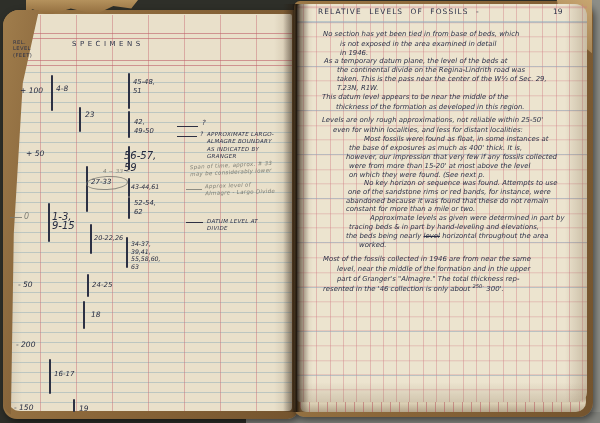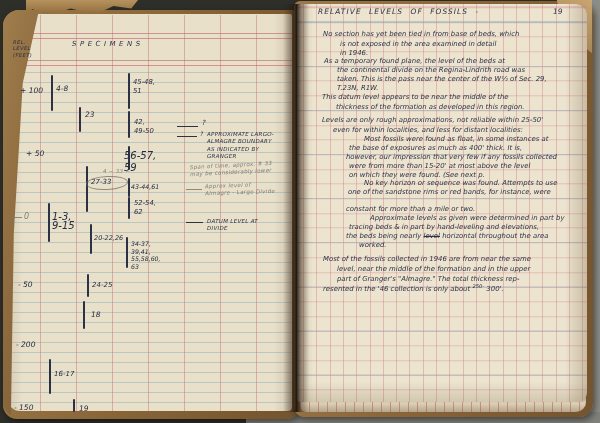--- a/index.html
+++ b/index.html
@@ -39,21 +39,21 @@
     background-position:0 18px,0 3.3px;}
   #pr-shade{left:297px;top:4px;width:290px;height:398px;border-radius:4px 12px 10px 4px;
     background-image:linear-gradient(90deg, rgba(100,75,50,.26), transparent 16px),
                      linear-gradient(270deg, rgba(120,95,65,.30), transparent 22px),
                      linear-gradient(0deg, rgba(120,95,65,.22), transparent 20px);}
   #wedge{left:3px;top:10px;width:36px;height:406px;background:linear-gradient(100deg,#a07d4c,#7d5b33);
          clip-path:polygon(0 0,100% 0,55% 18%,30% 55%,22% 100%,0 100%);border-radius:16px 0 0 14px;}
   #gutter{left:283px;top:4px;width:26px;height:408px;
     background:linear-gradient(90deg, rgba(40,28,16,0), rgba(40,28,16,.45) 35%, rgba(15,10,6,.85) 52%, rgba(50,35,22,.45) 68%, rgba(50,35,22,0));}
   
-  .ink{color:#2c3148;font-style:italic;}
+  .ink{color:#2c3148;}
   .ml{white-space:pre-line;}
   .rline{position:absolute;z-index:10;font-size:6.9px;white-space:nowrap;color:#2c3148;font-style:italic;padding-left:20px;}
   .num{position:absolute;z-index:10;font-style:italic;color:#262b40;white-space:pre-line;}
   .bar{position:absolute;z-index:10;width:1.5px;background:#2d3144;border-radius:1px;}
   .dashln{position:absolute;z-index:10;height:1.2px;background:#2d3144;}
   .pencil{color:rgba(118,119,111,.92);}
   .pdash{background:rgba(118,119,111,.8);}
   .note{position:absolute;z-index:10;font-size:5.5px;line-height:7.4px;letter-spacing:.3px;font-style:italic;}
   .struck{text-decoration:line-through;}
   .sup{font-size:5.2px;position:relative;top:-3.5px;}
@@ -160,35 +160,36 @@
   <div class="abs dashln" style="left:186px;top:222px;width:17px"></div>
   <div class="note ink ml" style="left:207px;top:218px">DATUM LEVEL AT
 DIVIDE</div>
 
   <div class="ink" id="title">RELATIVE LEVELS OF FOSSILS -</div>
   <div class="ink" id="pagenum">19</div>
 
   <div class="rline" style="left:303px;top:30px">No section has yet been tied in from base of beds, which</div>
   <div class="rline" style="left:320px;top:40px">is not exposed in the area examined in detail</div>
   <div class="rline" style="left:320px;top:49px">in 1946.</div>
-  <div class="rline" style="left:304px;top:57px">As a temporary found plane, the level of the beds at</div>
+  <div class="rline" style="left:304px;top:57px">As a temporary datum plane, the level of the beds at</div>
   <div class="rline" style="left:317px;top:66px">the continental divide on the Regina-Lindrith road was</div>
   <div class="rline" style="left:317px;top:75px">taken. This is the pass near the center of the W½ of Sec. 29,</div>
   <div class="rline" style="left:317px;top:84px">T.23N, R1W.</div>
   <div class="rline" style="left:302px;top:93px">This datum level appears to be near the middle of the</div>
   <div class="rline" style="left:316px;top:103px">thickness of the formation as developed in this region.</div>
   <div class="rline" style="left:302px;top:116px">Levels are only rough approximations, not reliable within 25-50'</div>
   <div class="rline" style="left:313px;top:126px">even for within localities, and less for distant localities:</div>
   <div class="rline" style="left:344px;top:135px">Most fossils were found as float, in some instances at</div>
   <div class="rline" style="left:329px;top:144px">the base of exposures as much as 400' thick. It is,</div>
   <div class="rline" style="left:326px;top:153px">however, our impression that very few if any fossils collected</div>
   <div class="rline" style="left:329px;top:162px">were from more than 15-20' at most above the level</div>
   <div class="rline" style="left:329px;top:171px">on which they were found. (See next p.</div>
   <div class="rline" style="left:344px;top:179px">No key horizon or sequence was found. Attempts to use</div>
   <div class="rline" style="left:328px;top:188px">one of the sandstone rims or red bands, for instance, were</div>
+  <div class="rline" style="left:326px;top:197px">abandoned because it was found that these do not remain</div>
   <div class="rline" style="left:326px;top:205px">constant for more than a mile or two.</div>
   <div class="rline" style="left:350px;top:214px">Approximate levels as given were determined in part by</div>
   <div class="rline" style="left:329px;top:223px">tracing beds &amp; in part by hand-leveling and elevations,</div>
   <div class="rline" style="left:326px;top:232px">
     <span>the beds being nearly </span><span class="struck">level</span><span> horizontal throughout the area</span>
   </div>
   <div class="rline" style="left:339px;top:241px">worked.</div>
   <div class="rline" style="left:303px;top:255px">Most of the fossils collected in 1946 are from near the same</div>
   <div class="rline" style="left:317px;top:265px">level, near the middle of the formation and in the upper</div>
   <div class="rline" style="left:317px;top:275px">part of Granger's "Almagre." The total thickness rep-</div>

